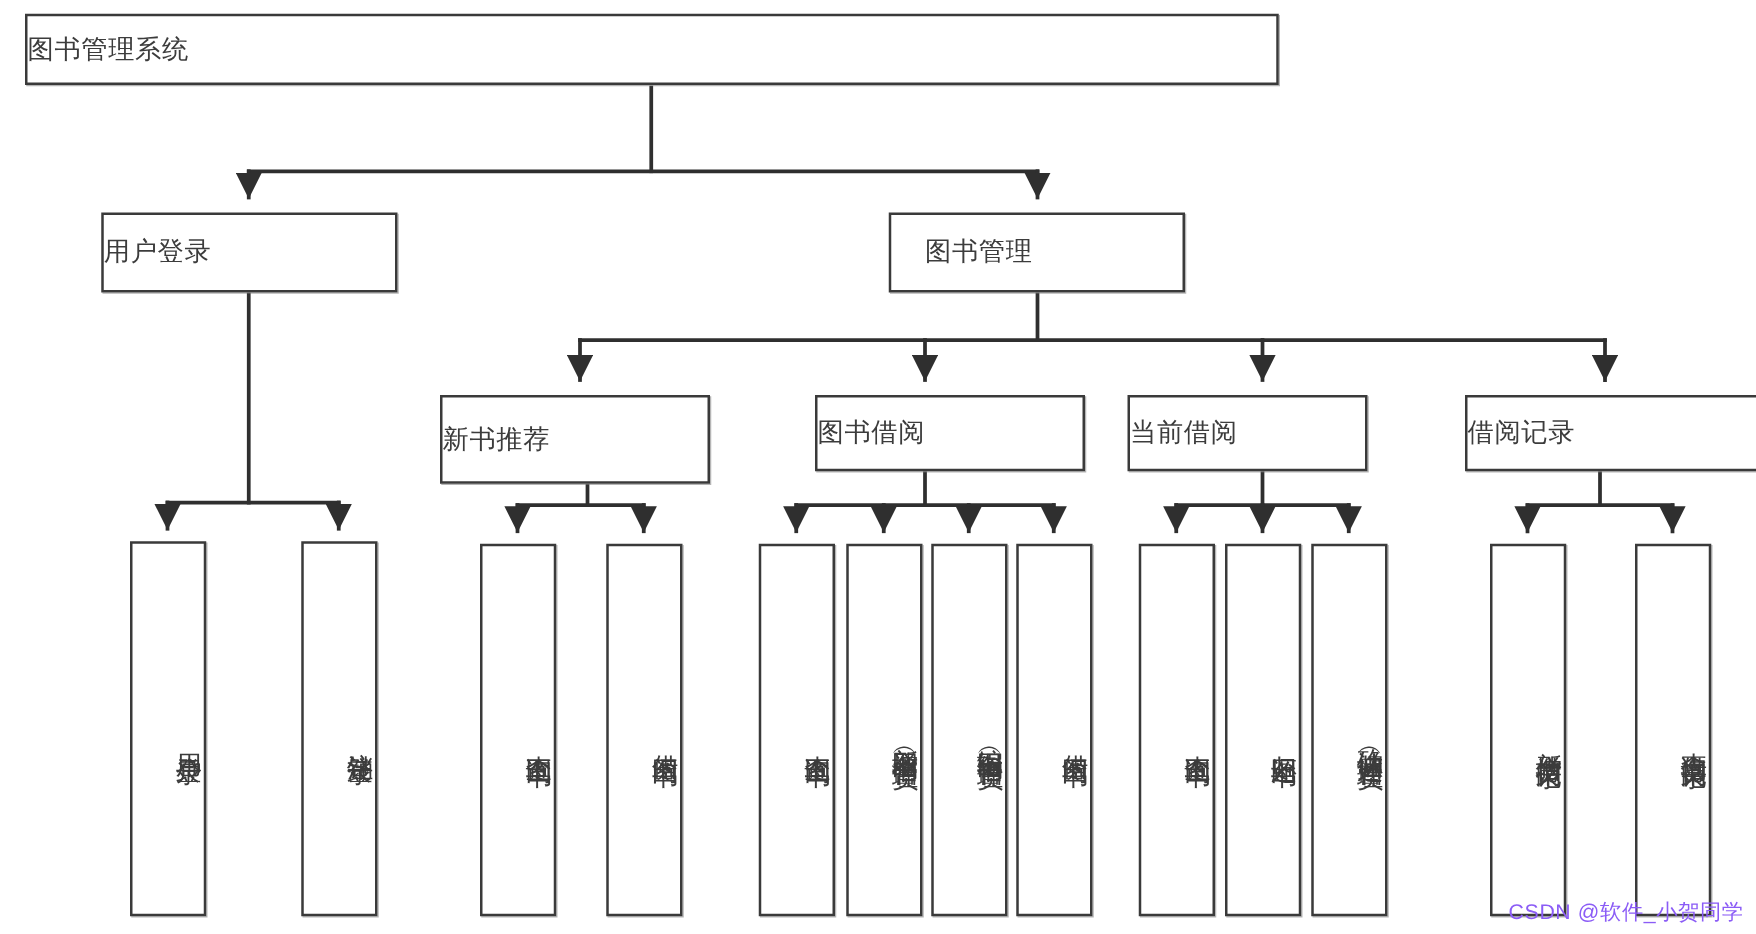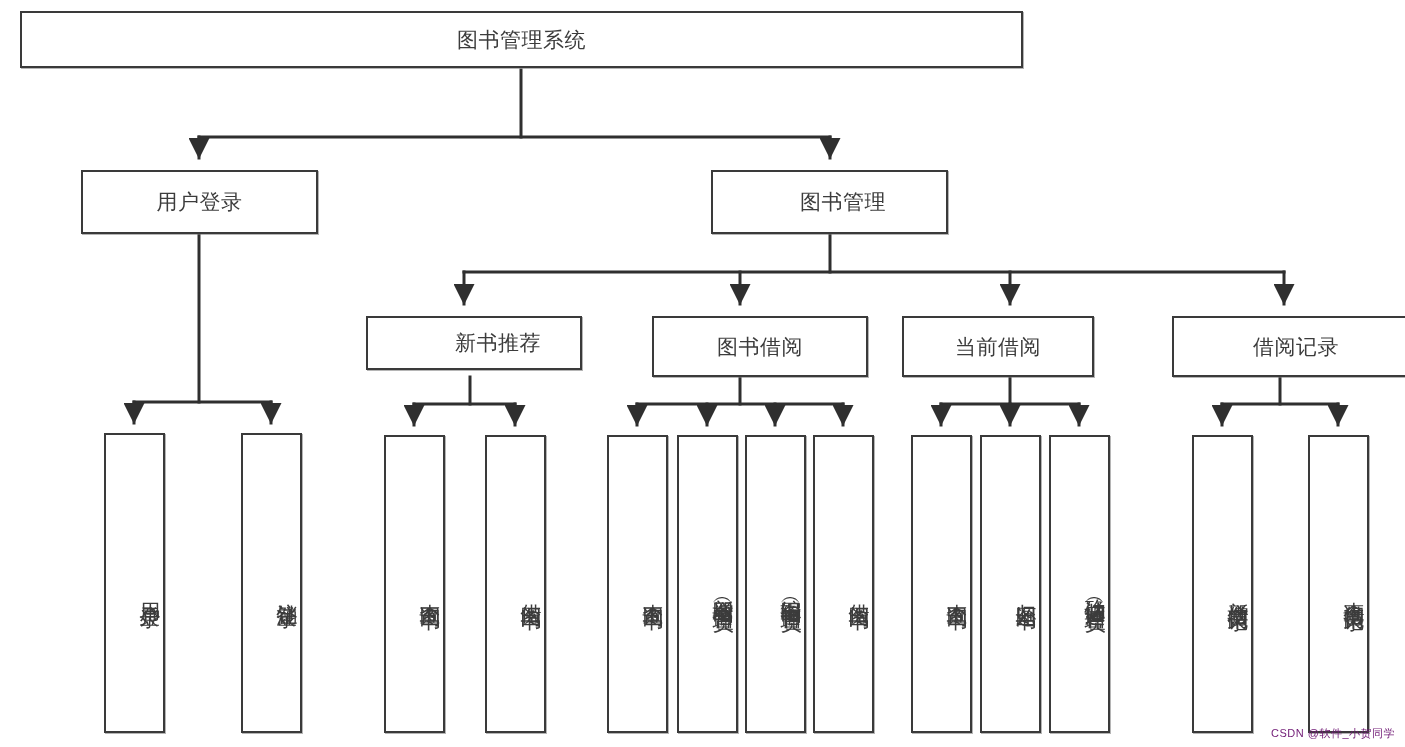--- a/index.html
+++ b/index.html
@@ -21,21 +21,21 @@
     height: 747px;
   }
   .node {
     position: absolute;
     box-sizing: border-box;
     background: #ffffff;
     border: 2px solid #3a3a3a;
     box-shadow: 1px 1px 0 0 rgba(120,120,120,0.55);
     display: flex;
     align-items: center;
-    justify-content: center;
+    justify-content: flex-start;
     color: #3c3c3c;
   }
   .node.horiz {
     font-size: 21px;
     letter-spacing: 0.5px;
     line-height: 1.1;
   }
   .node.vert {
     writing-mode: vertical-rl;
     text-orientation: upright;
@@ -55,22 +55,22 @@
     position: absolute;
     left: 0; top: 0;
     width: 1405px;
     height: 747px;
     pointer-events: none;
   }
   #watermark {
     position: absolute;
     right: 10px;
     bottom: 6px;
-    font-size: 11px;
-    color: #701a75;
+    font-size: 17px;
+    color: #8b5cf6;
     letter-spacing: 0.5px;
     white-space: nowrap;
     font-family: "Liberation Sans", "DejaVu Sans", sans-serif;
     margin-top: 21px;
   }
 </style>
 </head>
 <body>
 
 <div id="diagram-root">
@@ -129,21 +129,21 @@
     <span class="node-label">图书管理系统</span>
   </div>
 
   <div class="node horiz" style="left:81px; top:170px; width:237px; height:64px;">
     <span class="node-label">用户登录</span>
   </div>
   <div class="node horiz" style="left:711px; top:170px; width:237px; height:64px;padding-left:27px;">
     <span class="node-label">图书管理</span>
   </div>
 
-  <div class="node horiz" style="left:366px; top:316px; width:216px; height:54px;padding-left:48px;">
+  <div class="node horiz" style="left:352px; top:316px; width:216px; height:71px;">
     <span class="node-label">新书推荐</span>
   </div>
   <div class="node horiz" style="left:652px; top:316px; width:216px; height:61px;">
     <span class="node-label">图书借阅</span>
   </div>
   <div class="node horiz" style="left:902px; top:316px; width:192px; height:61px;">
     <span class="node-label">当前借阅</span>
   </div>
   <div class="node horiz" style="left:1172px; top:316px; width:248px; height:61px;">
     <span class="node-label">借阅记录</span>

